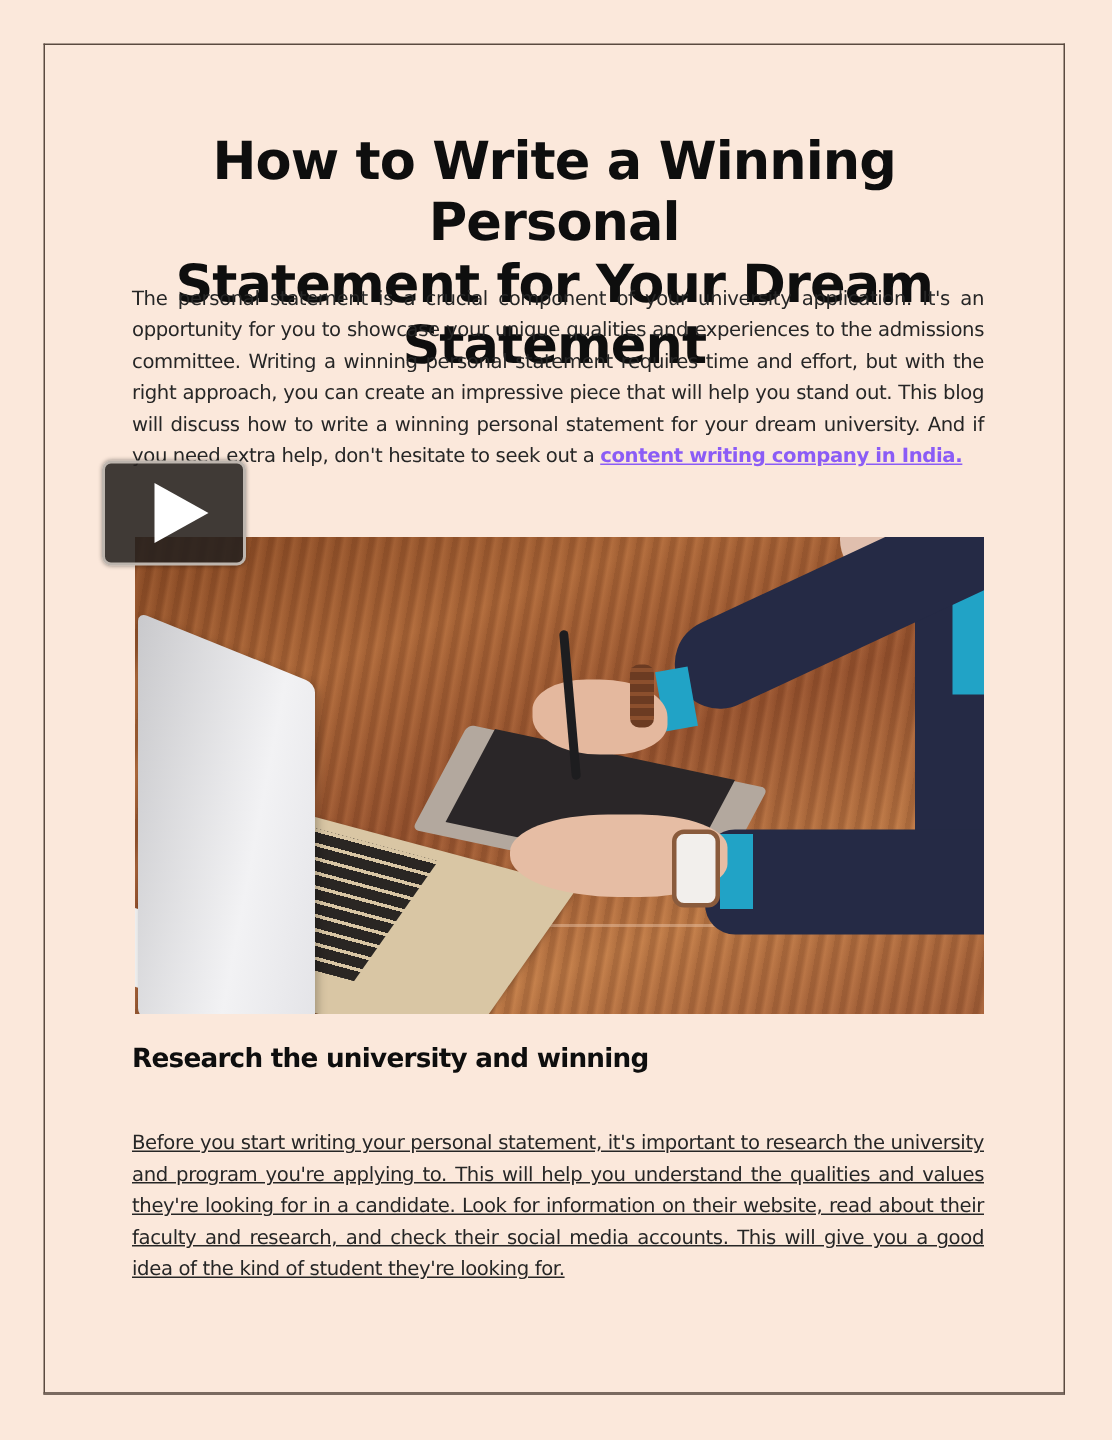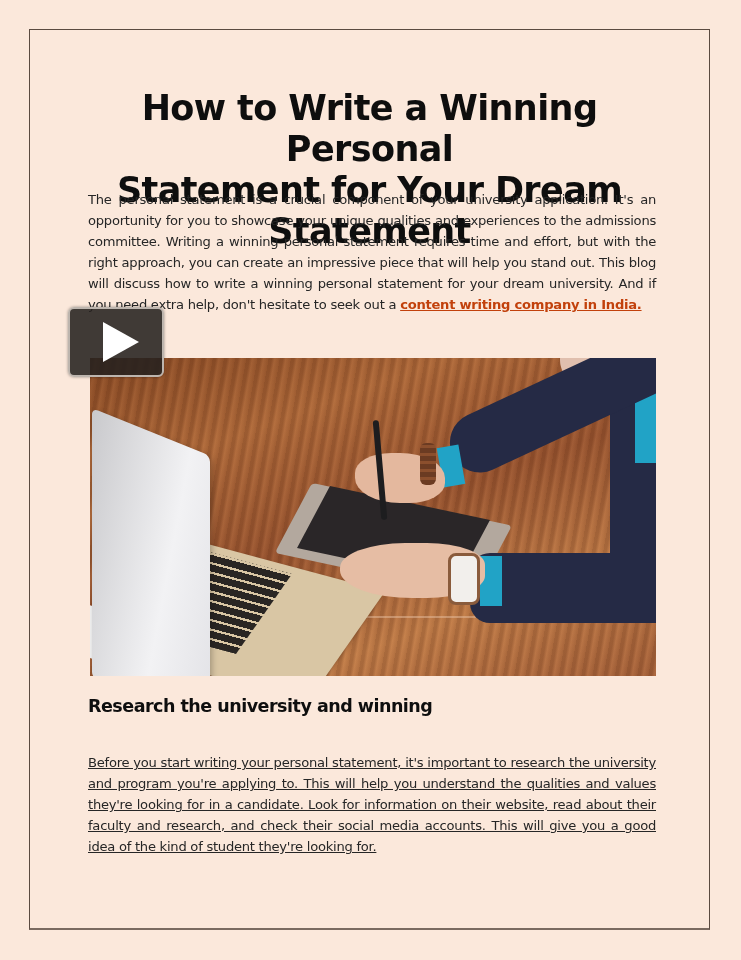--- a/index.html
+++ b/index.html
@@ -48,21 +48,21 @@
       font-size: 13.1px;
       line-height: 21px;
       text-align: justify;
       color: #262626;
       letter-spacing: -0.25px;
       margin: 0;
     }
     .para.intro { top: 159px; }
     .para.research { top: 722px; text-decoration: underline; }
     .para a.link {
-      color: #c2410c;
+      color: #8b5cf6;
       font-weight: bold;
       text-decoration: underline;
     }
     .hero {
       position: absolute;
       left: 60px;
       top: 328px;
       width: 566px;
       height: 318px;
       overflow: hidden;

